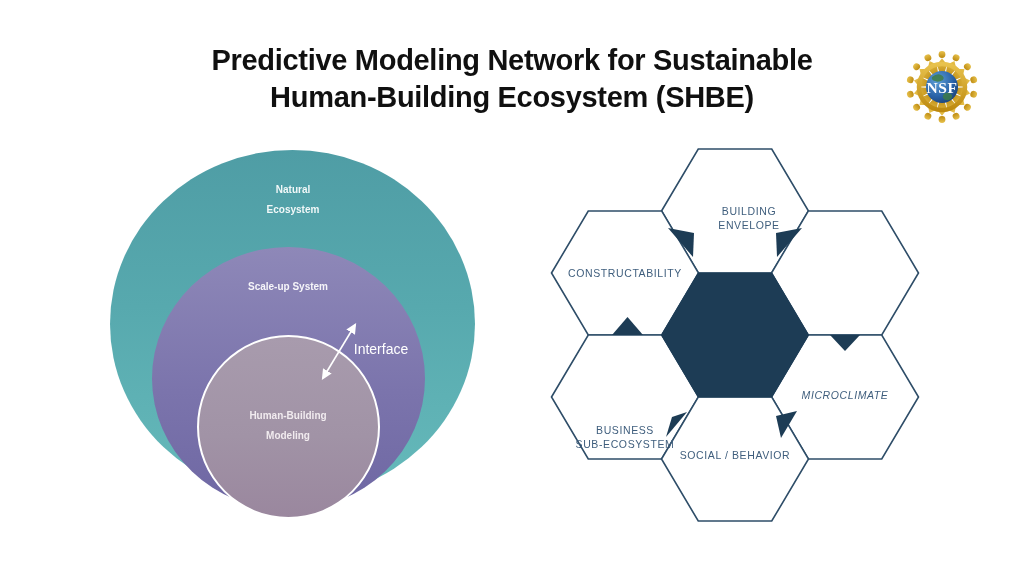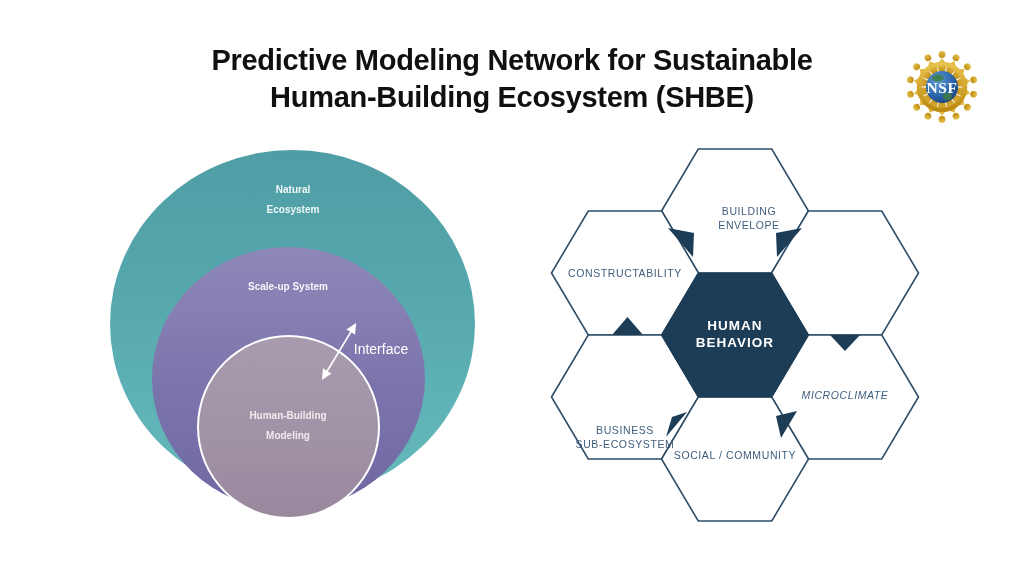--- a/index.html
+++ b/index.html
@@ -157,17 +157,15 @@
   <div class="label venn-label lbl-hbe">Human-Building
 Modeling</div>
   <div class="label venn-label lbl-interface">Interface</div>
 
   <div class="label hex-label lbl-hex-top">BUILDING
 ENVELOPE</div>
   <div class="label hex-label lbl-hex-topleft">CONSTRUCTABILITY</div>
   <div class="label hex-label lbl-hex-bottomright">MICROCLIMATE</div>
   <div class="label hex-label lbl-hex-bottomleft">BUSINESS
 SUB-ECOSYSTEM</div>
-  <div class="label hex-label lbl-hex-bottom">SOCIAL / COMMUNITY</div>
-  <div class="label hex-label lbl-hex-center">HUMAN
-BEHAVIOR</div>
+  <div class="label hex-label lbl-hex-bottom">SOCIAL / BEHAVIOR</div>
 
 </div>
 
 </body></html>

